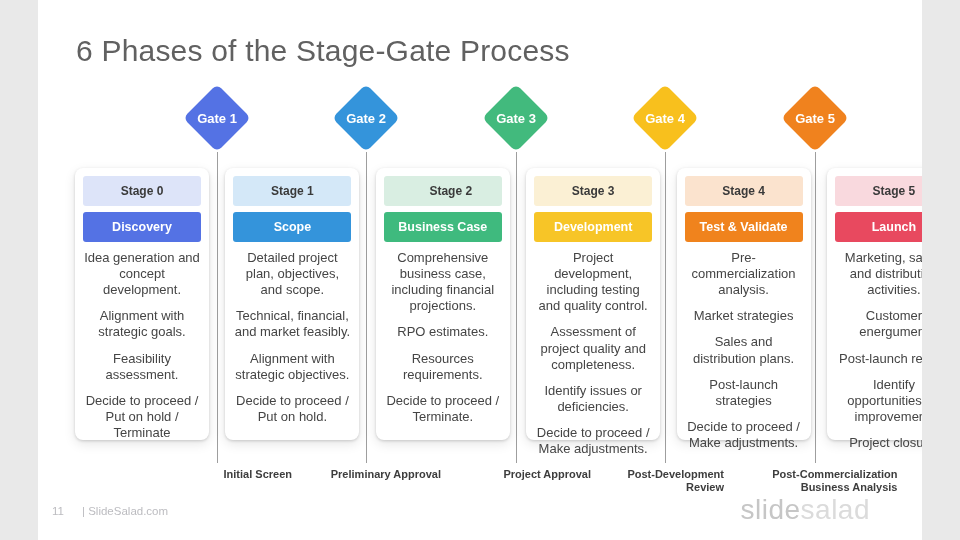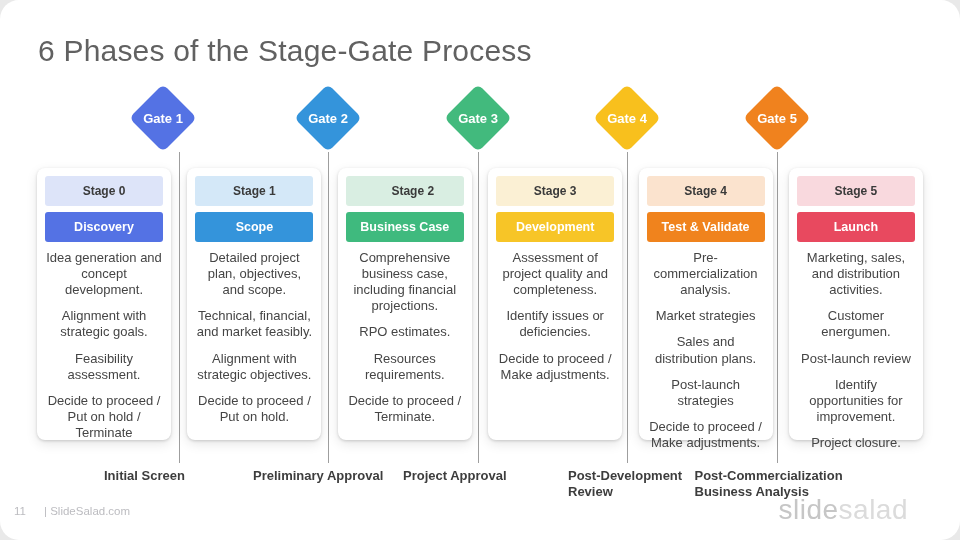--- a/index.html
+++ b/index.html
@@ -1,20 +1,19 @@
 <!DOCTYPE html>
 <html><head>
 <meta charset="utf-8">
 <style>
   html,body { margin:0; padding:0; background:#e9e9e9; }
   .slide {
-    position:relative; width:960px; height:540px; margin:0 auto;
+    position:relative; width:884px; height:540px; margin:0 auto;
     background:#ffffff; overflow:hidden;
     font-family:"Liberation Sans", sans-serif;
-    border-radius:19px;
   }
   .title {
     position:absolute; left:38px; top:34px;
     font-size:30px; font-weight:400; color:#616161; letter-spacing:0.2px;
   }
   
   .gate { position:absolute; width:94px; height:94px; top:71px; }
   .gate .diamond {
     position:absolute; left:23px; top:23px; width:48px; height:48px;
     transform:rotate(45deg); border-radius:6px;
@@ -44,21 +43,21 @@
     font-size:12.5px; font-weight:bold; color:#ffffff;
   }
   .points { margin-top:8px; }
   .points p {
     margin:0 0 10px 0; text-align:center;
     font-size:13px; line-height:1.24; color:#454545;
   }
   
   .approval {
     position:absolute; top:468px; transform:translateX(-50%);
-    text-align:left; font-size:13px; font-weight:bold; color:#3d3d3d; line-height:1.2;
+    text-align:right; font-size:11px; font-weight:bold; color:#3d3d3d; line-height:1.2;
   }
   
   .page-num  { position:absolute; left:14px; top:505px; font-size:11.5px; color:#bcbcc0; }
   .brand     { position:absolute; left:44px; top:505px; font-size:11.5px; color:#bcbcc0; }
   .logo      { position:absolute; right:52px; top:494px; font-size:28px; letter-spacing:0.5px; }
   .logo .p1  { color:#c6c6c6; }
   .logo .p2  { color:#dbdbdb; }
 </style>
 </head>
 <body>
@@ -66,21 +65,21 @@
 <div class="slide">
 
   <div class="title">6 Phases of the Stage-Gate Process</div>
 
   <div class="vline" style="left:179px;"></div>
   <div class="vline" style="left:328px;"></div>
   <div class="vline" style="left:478px;"></div>
   <div class="vline" style="left:627px;"></div>
   <div class="vline" style="left:777px;"></div>
 
-  <div class="gate" style="left:116px;text-decoration:underline;">
+  <div class="gate" style="left:132px;text-decoration:underline;">
     <div class="diamond" style="background-color: rgb(84, 114, 228);"></div>
     <div class="gate-label">Gate 1</div>
   </div>
   <div class="gate" style="left:281px;">
     <div class="diamond" style="background-color: rgb(52, 148, 219);"></div>
     <div class="gate-label">Gate 2</div>
   </div>
   <div class="gate" style="left:431px;">
     <div class="diamond" style="background-color: rgb(66, 186, 125);"></div>
     <div class="gate-label">Gate 3</div>
@@ -126,20 +125,21 @@
         <p>RPO estimates.</p>
         <p>Resources requirements.</p>
         <p>Decide to proceed / Terminate.</p>
       </div>
     </div>
 
     <div class="card">
       <div class="stage-band" style="background-color: rgb(251, 240, 212);">Stage 3</div>
       <div class="phase-band" style="background-color: rgb(247, 197, 39);">Development</div>
       <div class="points">
+        <p>Project development, including testing and quality control.</p>
         <p>Assessment of project quality and completeness.</p>
         <p>Identify issues or deficiencies.</p>
         <p>Decide to proceed / Make adjustments.</p>
       </div>
     </div>
 
     <div class="card">
       <div class="stage-band" style="background-color: rgb(251, 227, 206);">Stage 4</div>
       <div class="phase-band" style="background-color: rgb(240, 131, 29);">Test &amp; Validate</div>
       <div class="points">

